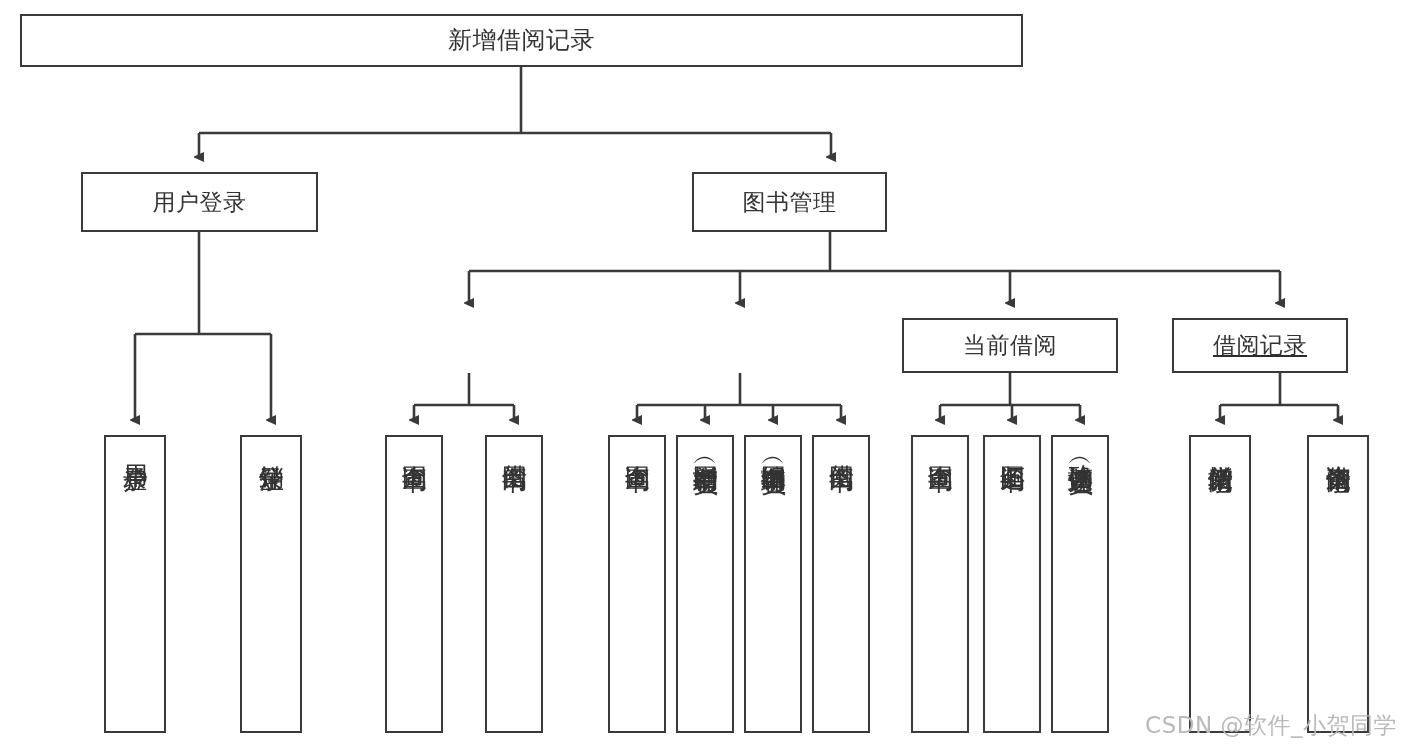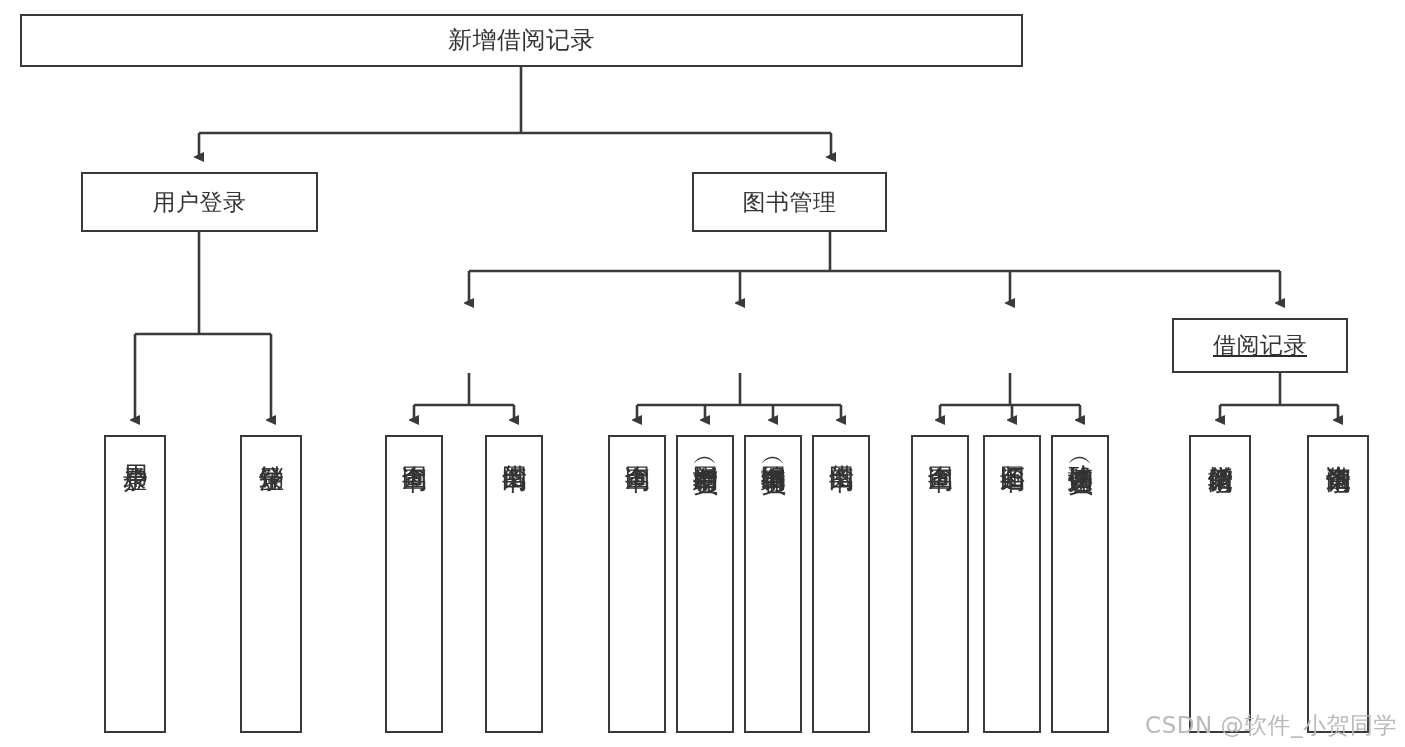--- a/index.html
+++ b/index.html
@@ -132,20 +132,23 @@
     <span class="label">新增借阅记录</span>
   </div>
 
   <div class="node horiz" style="left:81px; top:172px; width:237px; height:60px;">
     <span class="label">用户登录</span>
   </div>
   <div class="node horiz" style="left:692px; top:172px; width:195px; height:60px;">
     <span class="label">图书管理</span>
   </div>
 
+  <div class="node horiz" style="left:902px; top:318px; width:216px; height:55px;">
+    <span class="label">当前借阅</span>
+  </div>
   <div class="node horiz" style="left:1172px; top:318px; width:176px; height:55px;text-decoration:underline;">
     <span class="label">借阅记录</span>
   </div>
 
   <div class="node leaf" style="left:104px; top:435px; width:62px; height:298px;">
     <span class="label">用户登录</span>
   </div>
   <div class="node leaf" style="left:240px; top:435px; width:62px; height:298px;">
     <span class="label">注销登录</span>
   </div>

